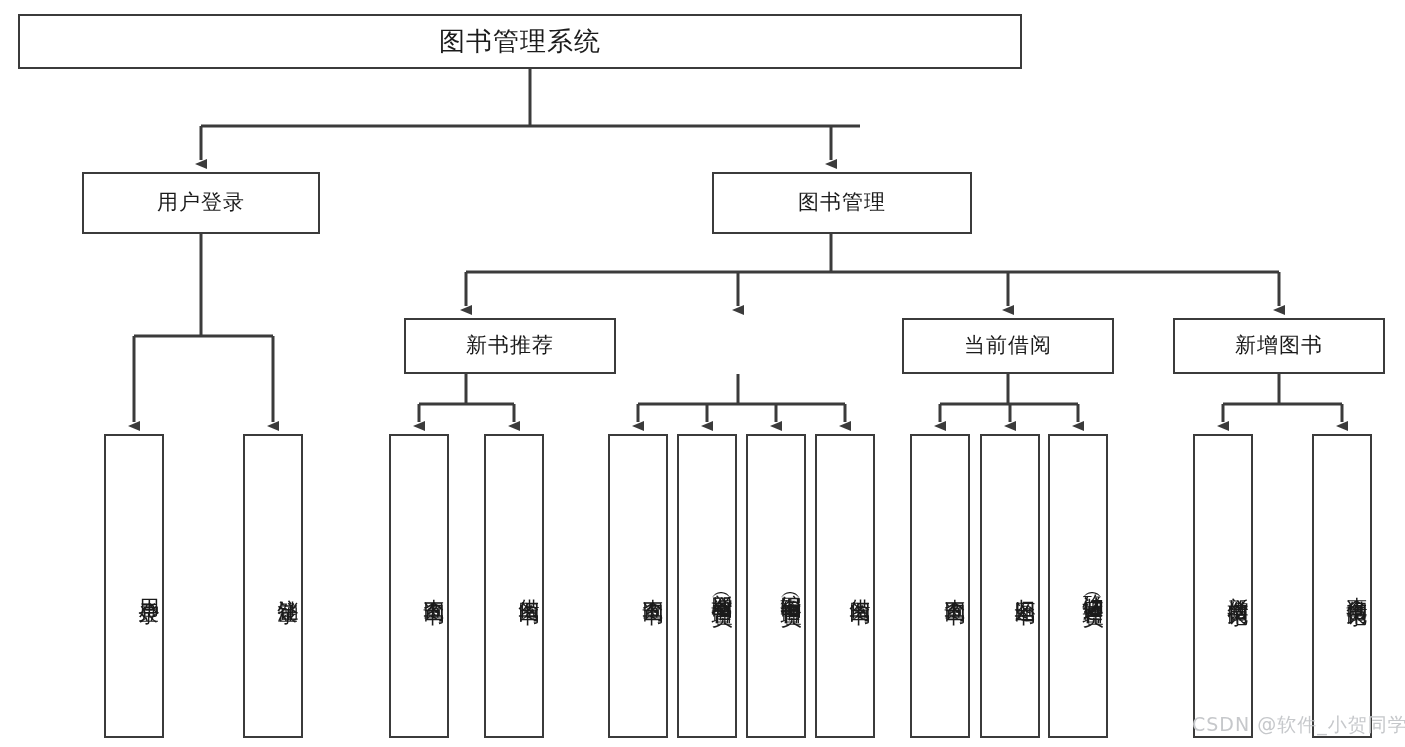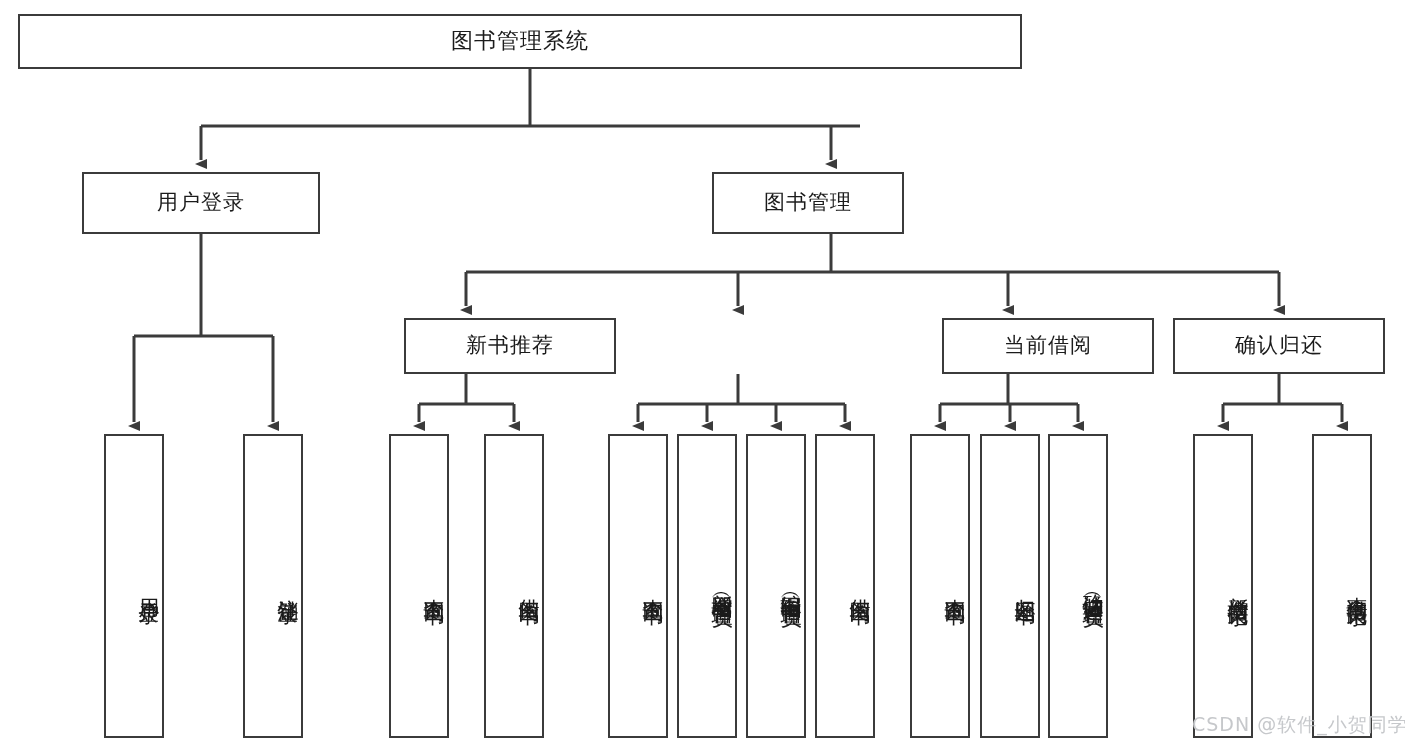--- a/index.html
+++ b/index.html
@@ -53,21 +53,21 @@
     white-space: normal;
     overflow: hidden;
   }
   .node.vert .vtext {
     writing-mode: vertical-rl;
     text-orientation: upright;
     display: block;
     max-height: 100%;
   }
   .node.root {
-    font-size: 22px;
+    font-size: 26px;
   }
   .watermark {
     position: absolute;
     color: #c6c8cb;
     font-size: 19px;
     letter-spacing: 1px;
     white-space: nowrap;
     user-select: none;
   }
 </style>
@@ -126,32 +126,32 @@
     </g>
   </svg>
 
   <div class="node horiz root" id="root-node" style="left: 18px; top: 14px; width: 1004px; height: 55px;">
     <span>图书管理系统</span>
   </div>
 
   <div class="node horiz" id="l2-0" style="left: 82px; top: 172px; width: 238px; height: 62px;">
     <span>用户登录</span>
   </div>
-  <div class="node horiz" id="l2-1" style="left: 712px; top: 172px; width: 192px; height: 62px;">
+  <div class="node horiz" id="l2-1" style="left: 712px; top: 172px; width: 260px; height: 62px;">
     <span>图书管理</span>
   </div>
 
   <div class="node horiz" id="l3-0" style="left: 360px; top: 318px; width: 212px; height: 56px; margin-left: 44px;">
     <span>新书推荐</span>
   </div>
-  <div class="node horiz" id="l3-2" style="left: 902px; top: 318px; width: 212px; height: 56px; margin-left: 40px;">
+  <div class="node horiz" id="l3-2" style="left: 902px; top: 318px; width: 212px; height: 56px;">
     <span>当前借阅</span>
   </div>
   <div class="node horiz" id="l3-3" style="left: 1173px; top: 318px; width: 212px; height: 56px;">
-    <span>确认归还</span>
+    <span>新增图书</span>
   </div>
 
   <div class="node vert" id="lf-0" style="left: 104px; top: 434px; width: 60px; height: 304px;">
     <span class="vtext">用户登录</span>
   </div>
   <div class="node vert" id="lf-1" style="left: 243px; top: 434px; width: 60px; height: 304px;">
     <span class="vtext">注销登录</span>
   </div>
   <div class="node vert" id="lf-2" style="left: 389px; top: 434px; width: 60px; height: 304px;">
     <span class="vtext">查询图书</span>

